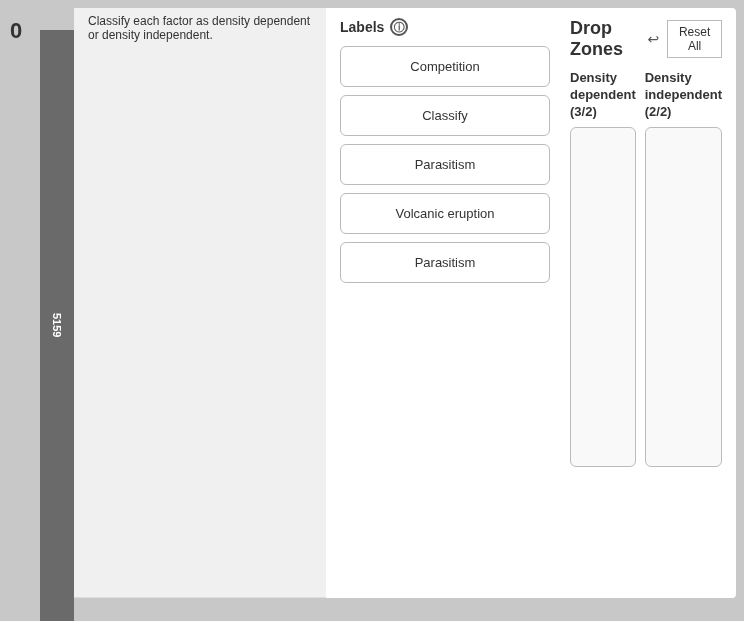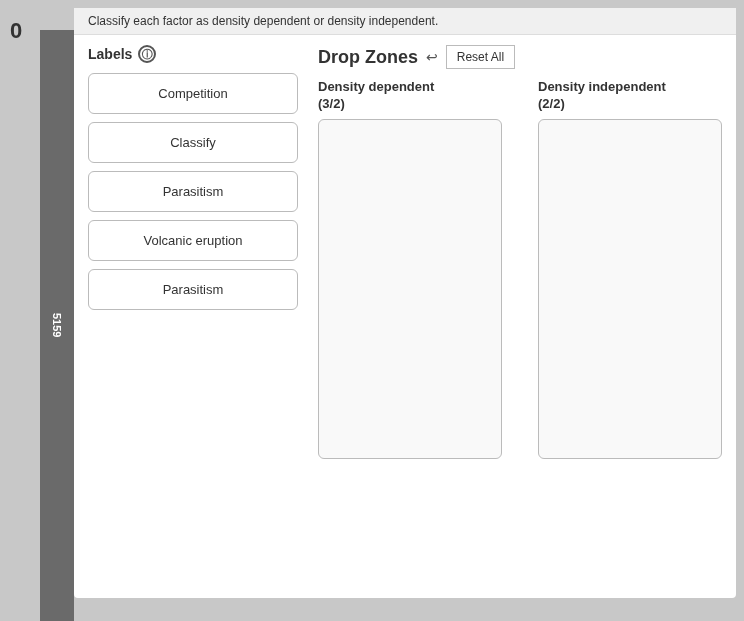--- a/index.html
+++ b/index.html
@@ -41,21 +41,21 @@
       margin-top: 30px;
     }
 
     .main-container {
       flex: 1;
       background: #fff;
       margin: 8px 8px 8px 0;
       border-radius: 4px;
       padding: 0;
       display: flex;
-      flex-direction: column;
+      flex-direction: row;
       min-height: 590px;
     }
 
     .instruction-bar {
       background: #f0f0f0;
       padding: 6px 14px;
       font-size: 12px;
       color: #333;
       border-bottom: 1px solid #ddd;
     }
@@ -139,21 +139,21 @@
       border-radius: 0;
       background: #fff;
       padding: 4px 10px;
       font-size: 12px;
       color: #333;
       cursor: pointer;
     }
 
     .drop-zones-grid {
       display: flex;
-      gap: 36px;
+      gap: 9px;
     }
 
     .drop-zone-wrapper {
       flex: 1;
     }
 
     .drop-zone-label {
       font-size: 13px;
       font-weight: bold;
       color: #333;

